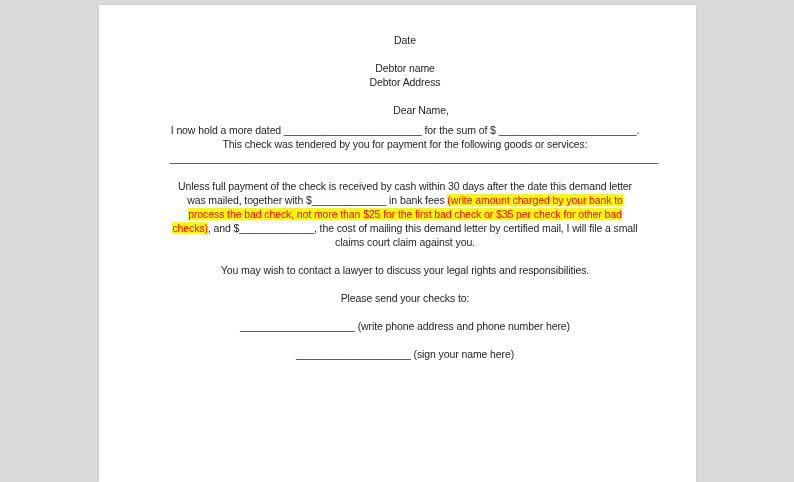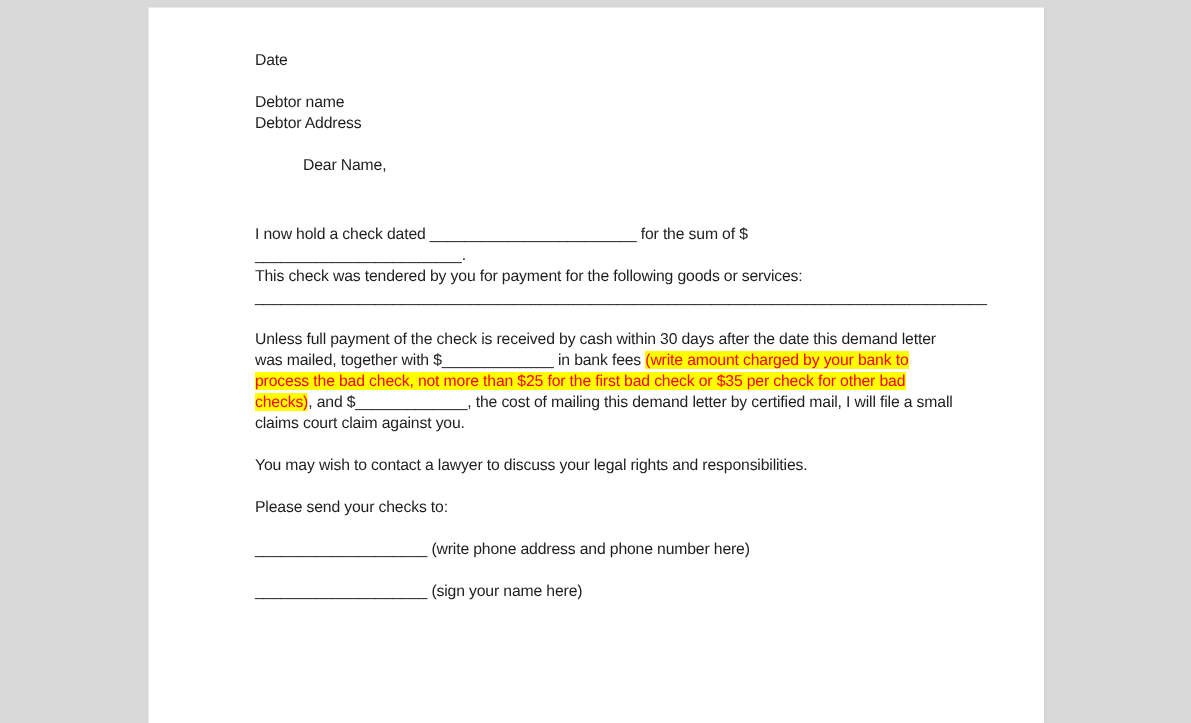--- a/index.html
+++ b/index.html
@@ -30,43 +30,44 @@
     padding: 28px 56px 0 71px;
     width: 100%;
     font-size: 10.5px;
     line-height: 14px;
     letter-spacing: -0.1px;
     color: #1e1e1e;
   }
   .line {
     margin: 0 0 14px 0;
     white-space: normal;
+    text-align: center;
   }
   .line.tight { margin-bottom: 0; }
-  .line.mb2 { margin-bottom: 32px; padding-left: 32px; }
+  .line.mb2 { margin-bottom: 6px; padding-left: 32px; }
   .highlight {
     background: #ffff00;
     color: #ff0000;
   }
 </style>
 </head>
 <body>
 
 <div class="canvas">
   <div class="paper">
     <div class="content">
 
       <p class="line">Date</p>
 
       <p class="line tight">Debtor name</p>
       <p class="line">Debtor Address</p>
 
       <p class="line mb2">Dear Name,</p>
 
-      <p class="line tight">I now hold a check dated ________________________ for the sum of $ ________________________.</p>
+      <p class="line tight">I now hold a more dated ________________________ for the sum of $ ________________________.</p>
 
       <p class="line tight">This check was tendered by you for payment for the following goods or services:</p>
       <p class="line">_____________________________________________________________________________________</p>
 
 
       <p class="line"><span>Unless full payment of the check is received by cash within 30 days after the date this demand letter was mailed, together with $_____________ in bank fees </span><span class="highlight">(write amount charged by your bank to process the bad check, not more than $25 for the first bad check or $35 per check for other bad checks)</span><span>, and $_____________, the cost of mailing this demand letter by certified mail, I will file a small claims court claim against you.</span></p>
 
       <p class="line">You may wish to contact a lawyer to discuss your legal rights and responsibilities.</p>
 
       <p class="line">Please send your checks to:</p>

